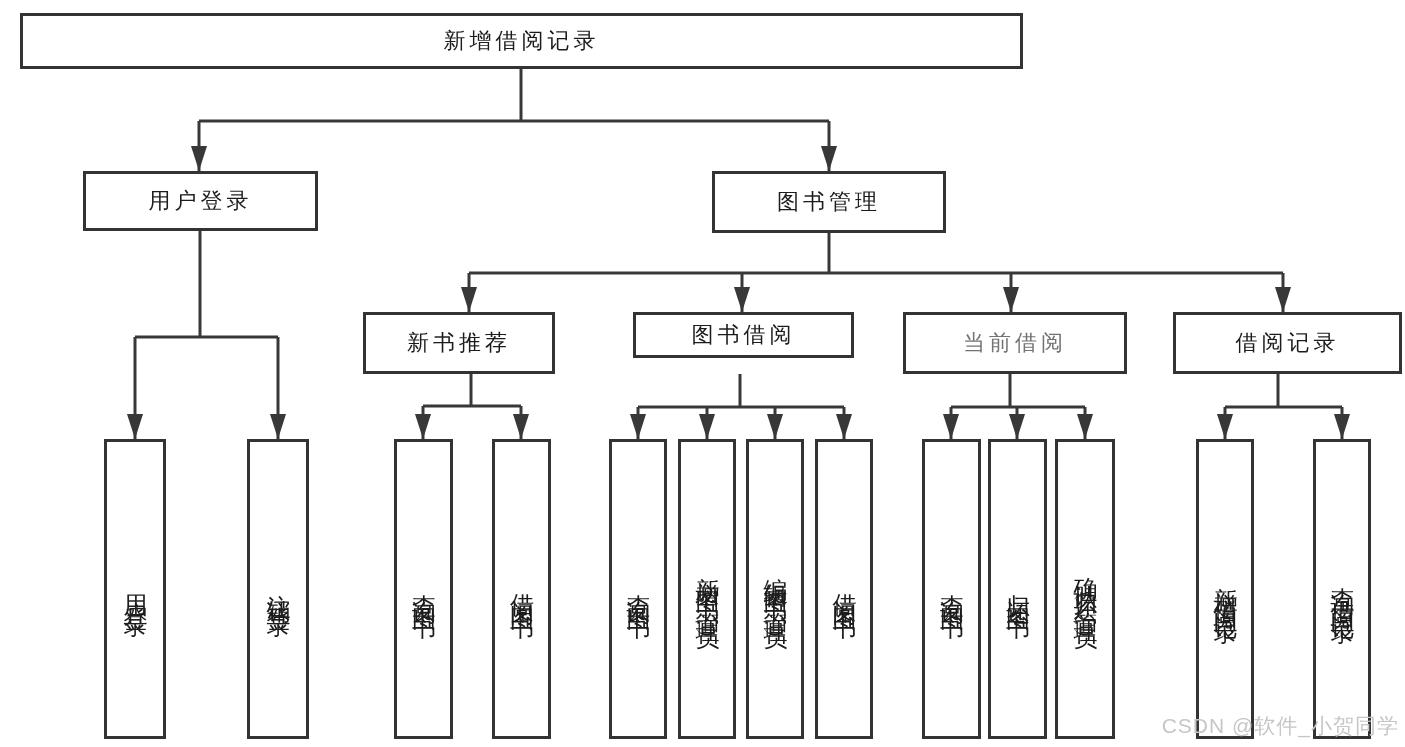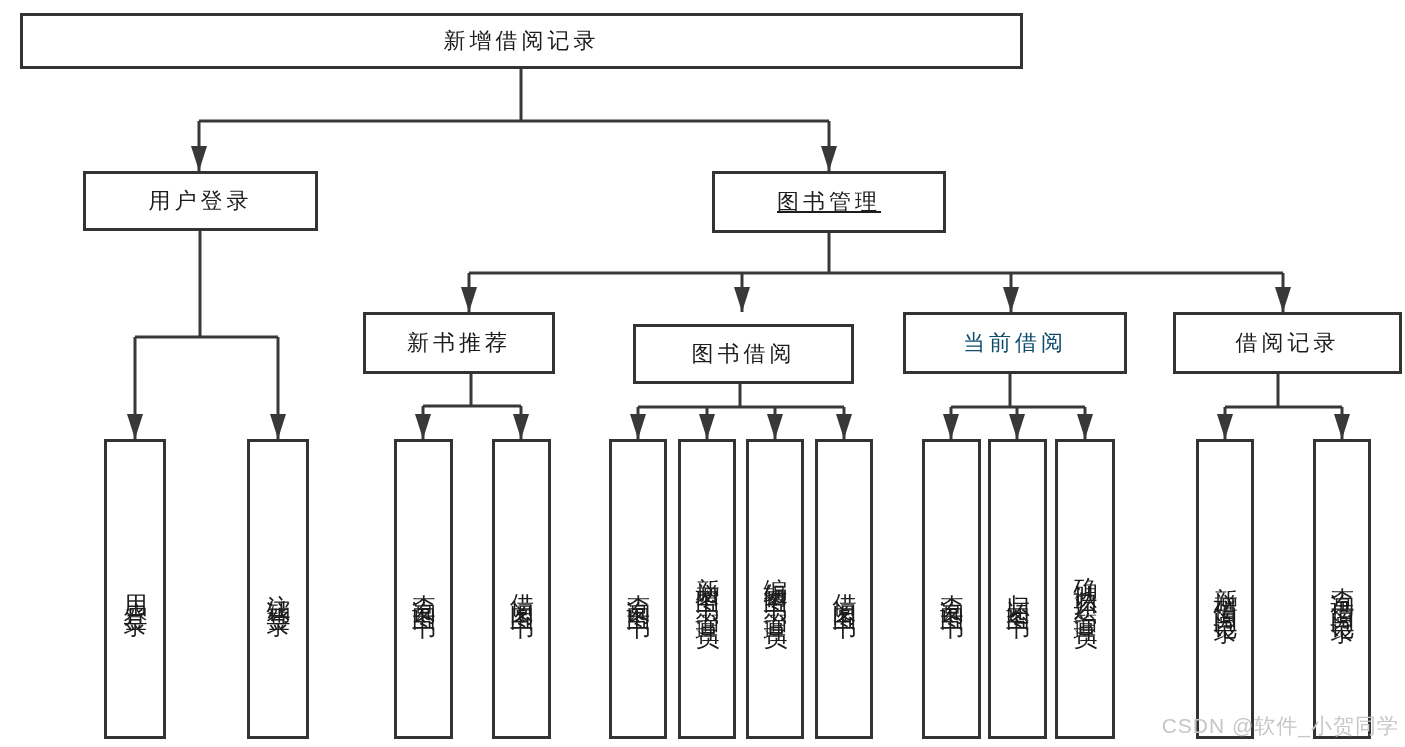--- a/index.html
+++ b/index.html
@@ -79,24 +79,24 @@
       <polyline points="1278,374 1278,407" fill="none" stroke="#383838" stroke-width="3"></polyline>
       <polyline points="1225,407 1342,407" fill="none" stroke="#383838" stroke-width="3"></polyline>
       <polyline points="1225,407 1225,439" fill="none" stroke="#383838" stroke-width="3"></polyline>
       <polygon points="1225,439 1217,414 1233,414" fill="#383838"></polygon>
       <polyline points="1342,407 1342,439" fill="none" stroke="#383838" stroke-width="3"></polyline>
       <polygon points="1342,439 1334,414 1350,414" fill="#383838"></polygon>
     </svg>
   <div id="nodes-layer">
       <div class="node" style="left: 20px; top: 13px; width: 1003px; height: 56px; border-color: rgb(51, 51, 51); background: rgb(255, 255, 255); color: rgb(28, 28, 28);">新增借阅记录</div>
       <div class="node" style="left: 83px; top: 171px; width: 235px; height: 60px; border-color: rgb(51, 51, 51); background: rgb(255, 255, 255); color: rgb(28, 28, 28);">用户登录</div>
-      <div class="node" style="left: 712px; top: 171px; width: 234px; height: 62px; border-color: rgb(51, 51, 51); background: rgb(255, 255, 255); color: rgb(28, 28, 28); text-decoration: underline;">图书管理</div>
+      <div class="node" style="left: 712px; top: 171px; width: 234px; height: 62px; border-color: rgb(51, 51, 51); background: rgb(255, 255, 255); color: rgb(28, 28, 28);">图书管理</div>
       <div class="node" style="left: 363px; top: 312px; width: 192px; height: 62px; border-color: rgb(51, 51, 51); background: rgb(255, 255, 255); color: rgb(28, 28, 28);">新书推荐</div>
-      <div class="node" style="left: 633px; top: 324px; width: 221px; height: 60px; border-color: rgb(51, 51, 51); background: rgb(255, 255, 255); color: rgb(28, 28, 28);">图书借阅</div>
-      <div class="node" style="left: 903px; top: 312px; width: 224px; height: 62px; border-color: rgb(51, 51, 51); background: rgb(255, 255, 255); color: #0c4a6e;">当前借阅</div>
+      <div class="node" style="left: 633px; top: 312px; width: 221px; height: 46px; border-color: rgb(51, 51, 51); background: rgb(255, 255, 255); color: rgb(28, 28, 28);">图书借阅</div>
+      <div class="node" style="left: 903px; top: 312px; width: 224px; height: 62px; border-color: rgb(51, 51, 51); background: rgb(255, 255, 255); color: #737373;">当前借阅</div>
       <div class="node" style="left: 1173px; top: 312px; width: 229px; height: 62px; border-color: rgb(51, 51, 51); background: rgb(255, 255, 255); color: rgb(28, 28, 28);">借阅记录</div>
       <div class="node vertical" style="left: 104px; top: 439px; width: 62px; height: 300px; border-color: rgb(51, 51, 51); background: rgb(255, 255, 255); color: rgb(28, 28, 28);">用户登录</div>
       <div class="node vertical" style="left: 247px; top: 439px; width: 62px; height: 300px; border-color: rgb(51, 51, 51); background: rgb(255, 255, 255); color: rgb(28, 28, 28);">注销登录</div>
       <div class="node vertical" style="left: 394px; top: 439px; width: 59px; height: 300px; border-color: rgb(51, 51, 51); background: rgb(255, 255, 255); color: rgb(28, 28, 28);">查询图书</div>
       <div class="node vertical" style="left: 492px; top: 439px; width: 59px; height: 300px; border-color: rgb(51, 51, 51); background: rgb(255, 255, 255); color: rgb(28, 28, 28);">借阅图书</div>
       <div class="node vertical" style="left: 609px; top: 439px; width: 58px; height: 300px; border-color: rgb(51, 51, 51); background: rgb(255, 255, 255); color: rgb(28, 28, 28);">查询图书</div>
       <div class="node vertical" style="left: 678px; top: 439px; width: 58px; height: 300px; border-color: rgb(51, 51, 51); background: rgb(255, 255, 255); color: rgb(28, 28, 28);">新增图书（管理员）</div>
       <div class="node vertical" style="left: 746px; top: 439px; width: 58px; height: 300px; border-color: rgb(51, 51, 51); background: rgb(255, 255, 255); color: rgb(28, 28, 28);">编辑图书（管理员）</div>
       <div class="node vertical" style="left: 815px; top: 439px; width: 58px; height: 300px; border-color: rgb(51, 51, 51); background: rgb(255, 255, 255); color: rgb(28, 28, 28);">借阅图书</div>
       <div class="node vertical" style="left: 922px; top: 439px; width: 59px; height: 300px; border-color: rgb(51, 51, 51); background: rgb(255, 255, 255); color: rgb(28, 28, 28);">查询图书</div>

